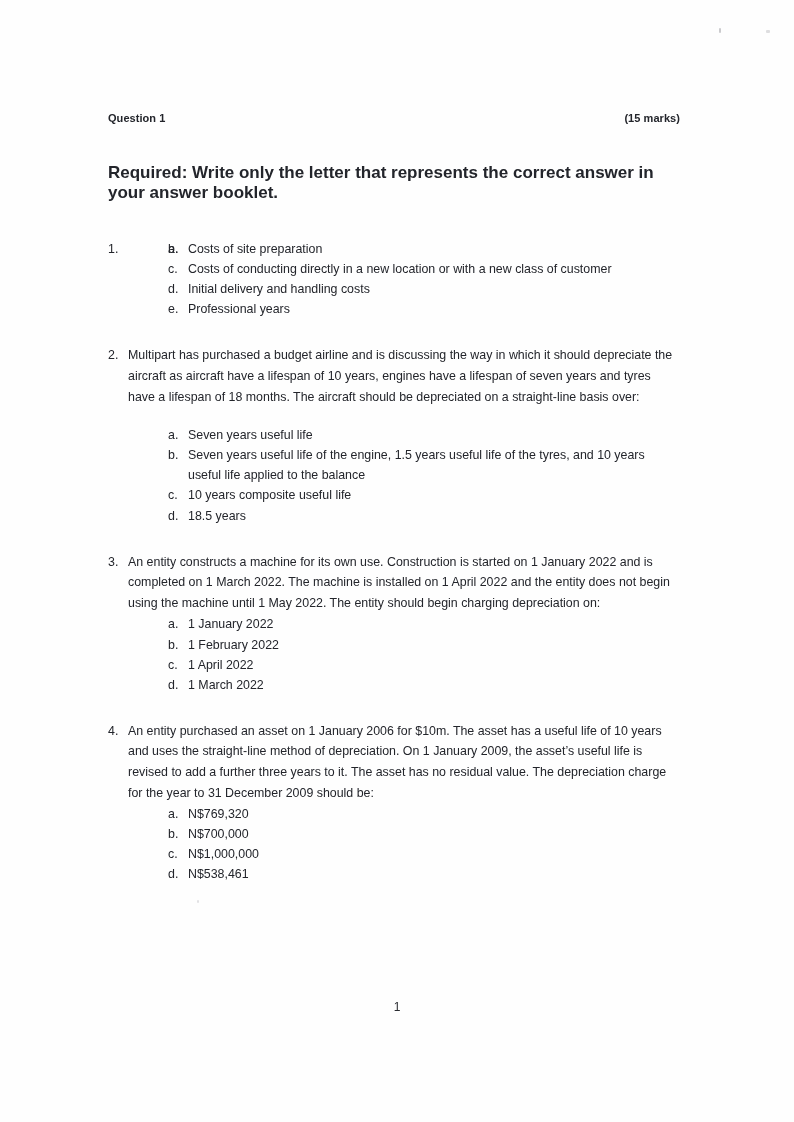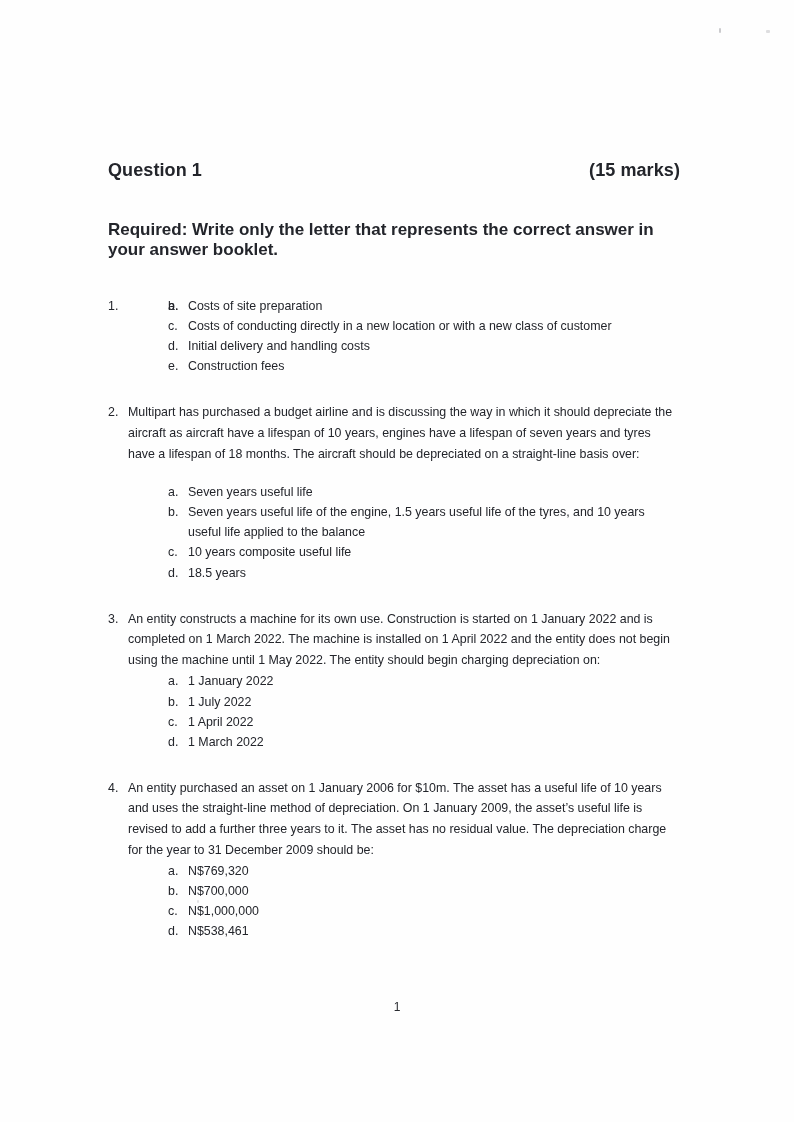--- a/index.html
+++ b/index.html
@@ -37,24 +37,24 @@
     left: 108px;
     top: 112px;
     width: 572px;
   }
 
   .row-split {
     display: flex;
     justify-content: space-between;
     align-items: baseline;
     font-weight: bold;
-    font-size: 18px;
+    font-size: 11px;
     letter-spacing: .005em;
   }
-  .row-split .marks { white-space: nowrap; margin-top: 48px; }
+  .row-split .marks { white-space: nowrap; }
 
   .gap-a { height: 20px; }
   .gap-b { height: 19px; }
   .gap-c { height: 18px; }
 
   .required {
     font-weight: bold;
     font-size: 17px;
   }
 
@@ -137,39 +137,39 @@
     <div class="gap-c"></div>
 
     <ul class="qlist" id="question-list">
         <li class="question">
           <span class="qnum">1.</span>
           <ul class="options spaced">
             <li class="option"><span class="olet">a.</span></li>
             <li class="option"><span class="olet">b.</span><span>Costs of site preparation</span></li>
             <li class="option"><span class="olet">c.</span><span>Costs of conducting directly in a new location or with a new class of customer</span></li>
             <li class="option"><span class="olet">d.</span><span>Initial delivery and handling costs</span></li>
-            <li class="option"><span class="olet">e.</span><span>Construction fees</span></li>
+            <li class="option"><span class="olet">e.</span><span>Professional years</span></li>
           </ul>
         </li>
         <li class="question">
           <span class="qnum">2.</span>
           <span class="qtext">Multipart has purchased a budget airline and is discussing the way in which it should depreciate the aircraft as aircraft have a lifespan of 10 years, engines have a lifespan of seven years and tyres have a lifespan of 18 months. The aircraft should be depreciated on a straight-line basis over:</span>
           <ul class="options spaced">
             <li class="option"><span class="olet">a.</span><span>Seven years useful life</span></li>
             <li class="option"><span class="olet">b.</span><span>Seven years useful life of the engine, 1.5 years useful life of the tyres, and 10 years useful life applied to the balance</span></li>
             <li class="option"><span class="olet">c.</span><span>10 years composite useful life</span></li>
             <li class="option"><span class="olet">d.</span><span>18.5 years</span></li>
           </ul>
         </li>
         <li class="question">
           <span class="qnum">3.</span>
           <span class="qtext">An entity constructs a machine for its own use. Construction is started on 1 January 2022 and is completed on 1 March 2022. The machine is installed on 1 April 2022 and the entity does not begin using the machine until 1 May 2022. The entity should begin charging depreciation on:</span>
           <ul class="options tight">
             <li class="option"><span class="olet">a.</span><span>1 January 2022</span></li>
-            <li class="option"><span class="olet">b.</span><span>1 July 2022</span></li>
+            <li class="option"><span class="olet">b.</span><span>1 February 2022</span></li>
             <li class="option"><span class="olet">c.</span><span>1 April 2022</span></li>
             <li class="option"><span class="olet">d.</span><span>1 March 2022</span></li>
           </ul>
         </li>
         <li class="question">
           <span class="qnum">4.</span>
           <span class="qtext">An entity purchased an asset on 1 January 2006 for $10m. The asset has a useful life of 10 years and uses the straight-line method of depreciation. On 1 January 2009, the asset’s useful life is revised to add a further three years to it. The asset has no residual value. The depreciation charge for the year to 31 December 2009 should be:</span>
           <ul class="options tight">
             <li class="option"><span class="olet">a.</span><span>N$769,320</span></li>
             <li class="option"><span class="olet">b.</span><span>N$700,000</span></li>

